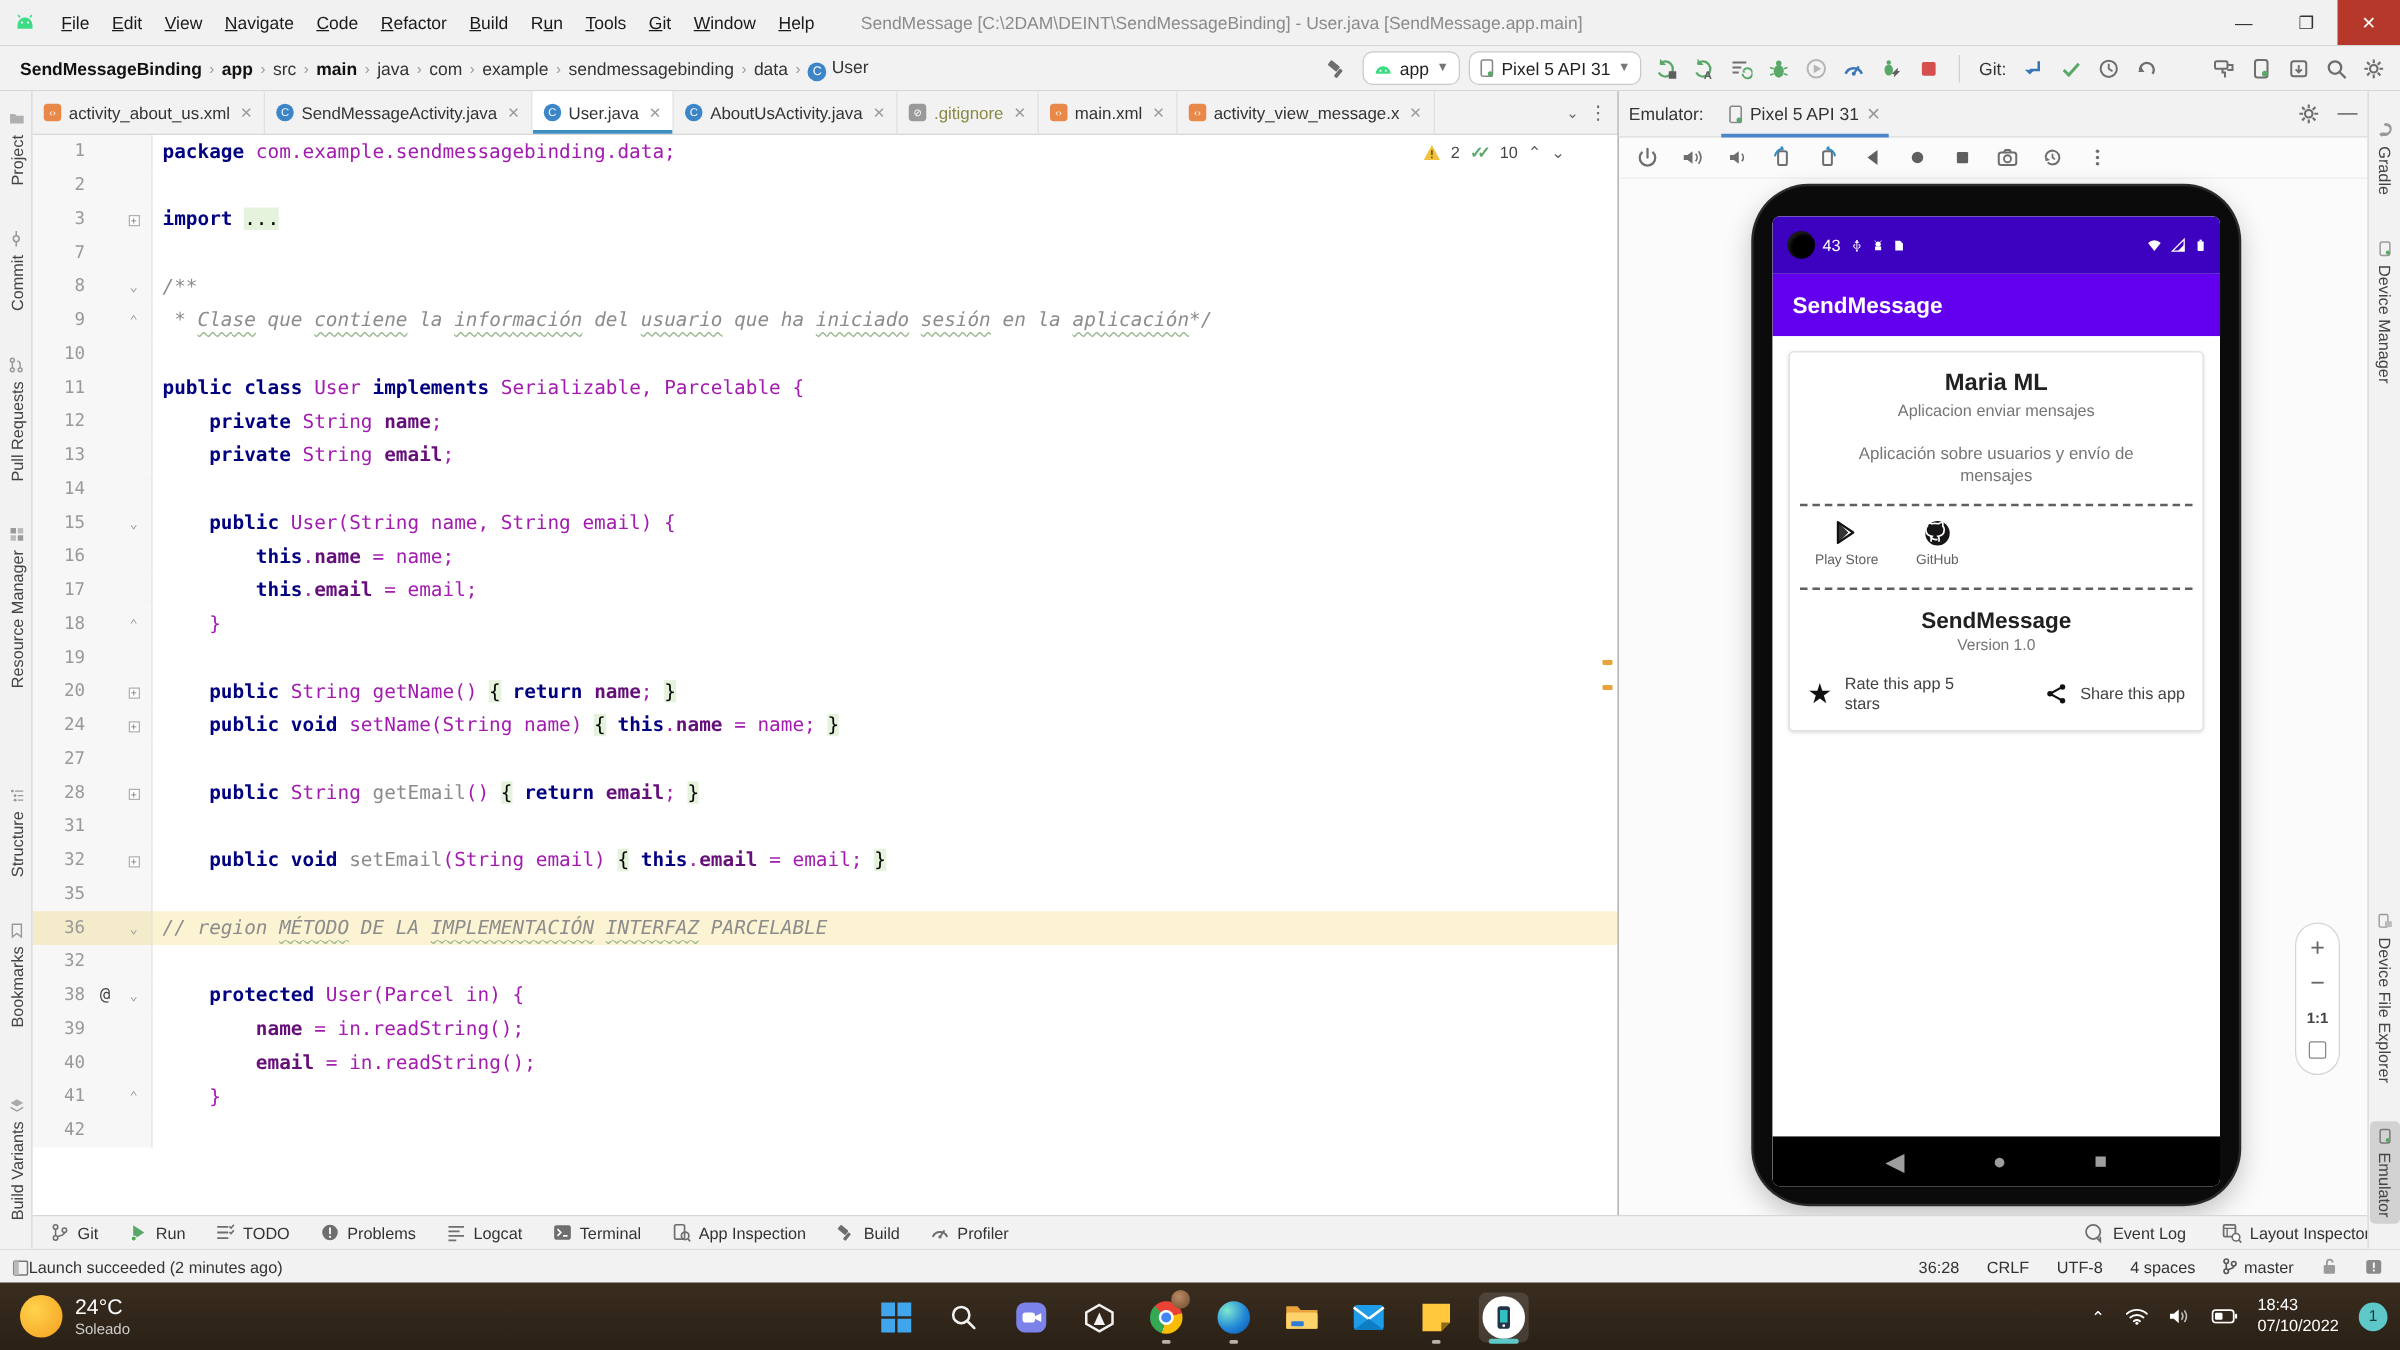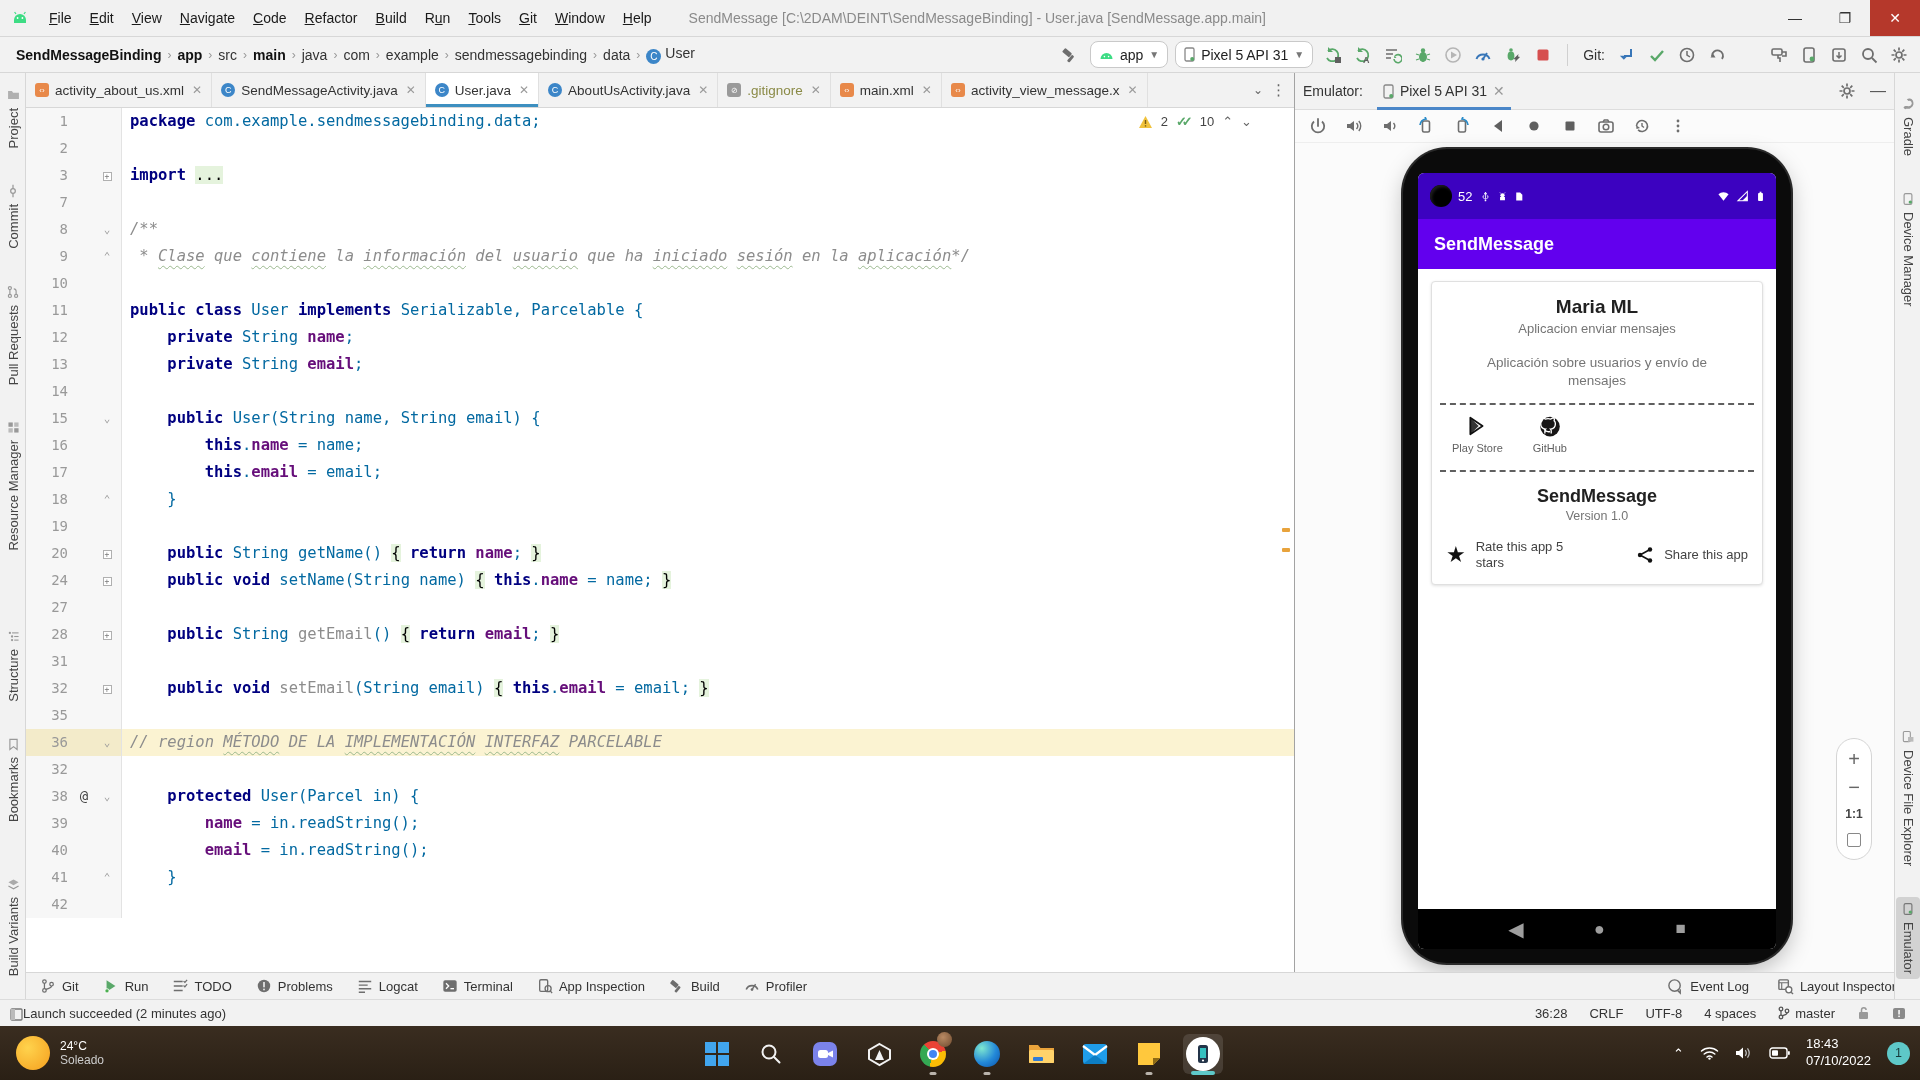--- a/index.html
+++ b/index.html
@@ -57,21 +57,21 @@
   .code-line{display:flex;height:27px;line-height:27px;font-family:"DejaVu Sans Mono",monospace;font-size:15.5px;white-space:pre}
   .code-line .gutter{display:flex;flex:0 0 96px;background:#f7f7f7;border-right:1px solid #e3e3e3}
   .code-line.hl{background:#fbf3d2}
   .code-line.hl .gutter{background:#f3ebca}
   .ln{flex:0 0 46px;text-align:right;color:#999;font-size:14px;padding-right:4px}
   .ann{flex:0 0 24px;text-align:center;color:#444;font-size:14px}
   .fm{flex:0 0 22px;text-align:center;color:#9a9a9a;font-size:11px;line-height:27px}
   .fm .sq{display:inline-block;width:9px;height:9px;border:1px solid #b0b0b0;background:#fff;font-size:8px;line-height:7px;color:#777}
   .codetxt{padding-left:8px}
   .k{color:#000080;font-weight:bold}
-  .p{color:#0369a1}
+  .p{color:#a21caf}
   .f{color:#660e7a;font-weight:bold}
   .c{color:#8c8c8c;font-style:italic}
   .w{color:#8c8c8c;font-style:italic;text-decoration:underline;text-decoration-style:wavy;text-decoration-color:#9bb88f;text-decoration-thickness:1px;text-underline-offset:4px}
   .g{color:#8c8c8c}
   .d{color:#000;background:#e5f3dd}
   #inspection{right:36px;top:4px;display:flex;align-items:center;gap:8px;font-size:13px;color:#444;background:rgba(255,255,255,.9);padding:2px 6px;border-radius:4px}
   #scroll-ticks{right:2px;top:0;width:10px;height:864px}
   .tick{position:absolute;left:0;width:8px;height:4px;background:#e8a33d;border-radius:1px}
 
   
@@ -111,21 +111,21 @@
   .tool{display:flex;align-items:center;gap:6px;font-size:13px;color:#333}
   #tools-right{position:absolute;right:24px;display:flex;gap:28px}
   #statusbar{left:0;top:999px;width:1920px;height:27px;background:#f2f2f2;border-top:1px solid #dcdcdc;display:flex;align-items:center;font-size:13px;color:#333}
   #status-left{display:flex;align-items:flex-end;gap:0;margin-left:10px}
   #status-right{position:absolute;right:14px;display:flex;align-items:center;gap:22px}
 
   
   #taskbar{left:0;top:1026px;width:1920px;height:54px;background:linear-gradient(#3a2d20,#2a2015);display:flex;align-items:center}
   #weather{display:flex;align-items:center;gap:10px;margin-left:16px;color:#eee}
   #sun{width:34px;height:34px;border-radius:50%;background:radial-gradient(circle at 35% 35%,#ffd34d,#f59f1e)}
-  #wtemp{font-size:12px;color:#fff}
+  #wtemp{font-size:17px;color:#fff}
   #wdesc{font-size:12px;color:#ccc}
   #task-center{position:absolute;left:50%;transform:translateX(-50%);display:flex;align-items:flex-start;gap:14px;height:54px;padding-top:8px}
   .task-ico{width:40px;height:40px;display:flex;align-items:center;justify-content:center;position:relative;border-radius:6px}
   .task-ico.active{background:rgba(255,255,255,.12)}
   .task-dot{position:absolute;bottom:-1px;left:50%;transform:translateX(-50%);width:7px;height:3px;border-radius:2px;background:#b9b3ab}
   .task-line{position:absolute;bottom:-1px;left:50%;transform:translateX(-50%);width:24px;height:4px;border-radius:2px;background:#5ec8c8}
   .avatar{position:absolute;top:-2px;right:1px;width:15px;height:15px;border-radius:50%;background:radial-gradient(circle at 40% 35%,#b98a63,#6d4a2e)}
   #tray{position:absolute;right:10px;display:flex;align-items:center;gap:16px;color:#fff}
   #clock{font-size:13px;line-height:1.3;color:#fff}
   #badge{width:23px;height:23px;border-radius:50%;background:#5ec8c8;color:#163a3a;font-size:12.5px;display:flex;align-items:center;justify-content:center}
@@ -638,21 +638,21 @@
             <circle cx="9" cy="9" r="1.4" fill="#6e6e6e"></circle>
             <circle cx="9" cy="14" r="1.4" fill="#6e6e6e"></circle>
           </svg>
         </span>
       </div>
 
     <div id="phone" class="abs">
       <div id="screen" class="abs">
         <div id="pstatus">
           <div id="punch"></div>
-          <span>52</span>
+          <span>43</span>
           <span id="pstat-left-icons" style="display:flex;gap:6px;margin-left:8px">
               <span>
                 <svg width="11" height="13" viewBox="0 0 18 18">
                   <path d="M9 2v12M9 2l-2 3h4zM5 8h2M11 8h2M5 8v3l3 2M13 8v3l-3 2" stroke="#fff" stroke-width="1.3" fill="none"></path>
                   <circle cx="9" cy="15.5" r="1.4" fill="#fff"></circle>
                 </svg>
               </span>
               <span>
                 <svg width="11" height="13" viewBox="0 0 18 18">
                   <circle cx="9" cy="7" r="3.5" fill="#fff"></circle>

